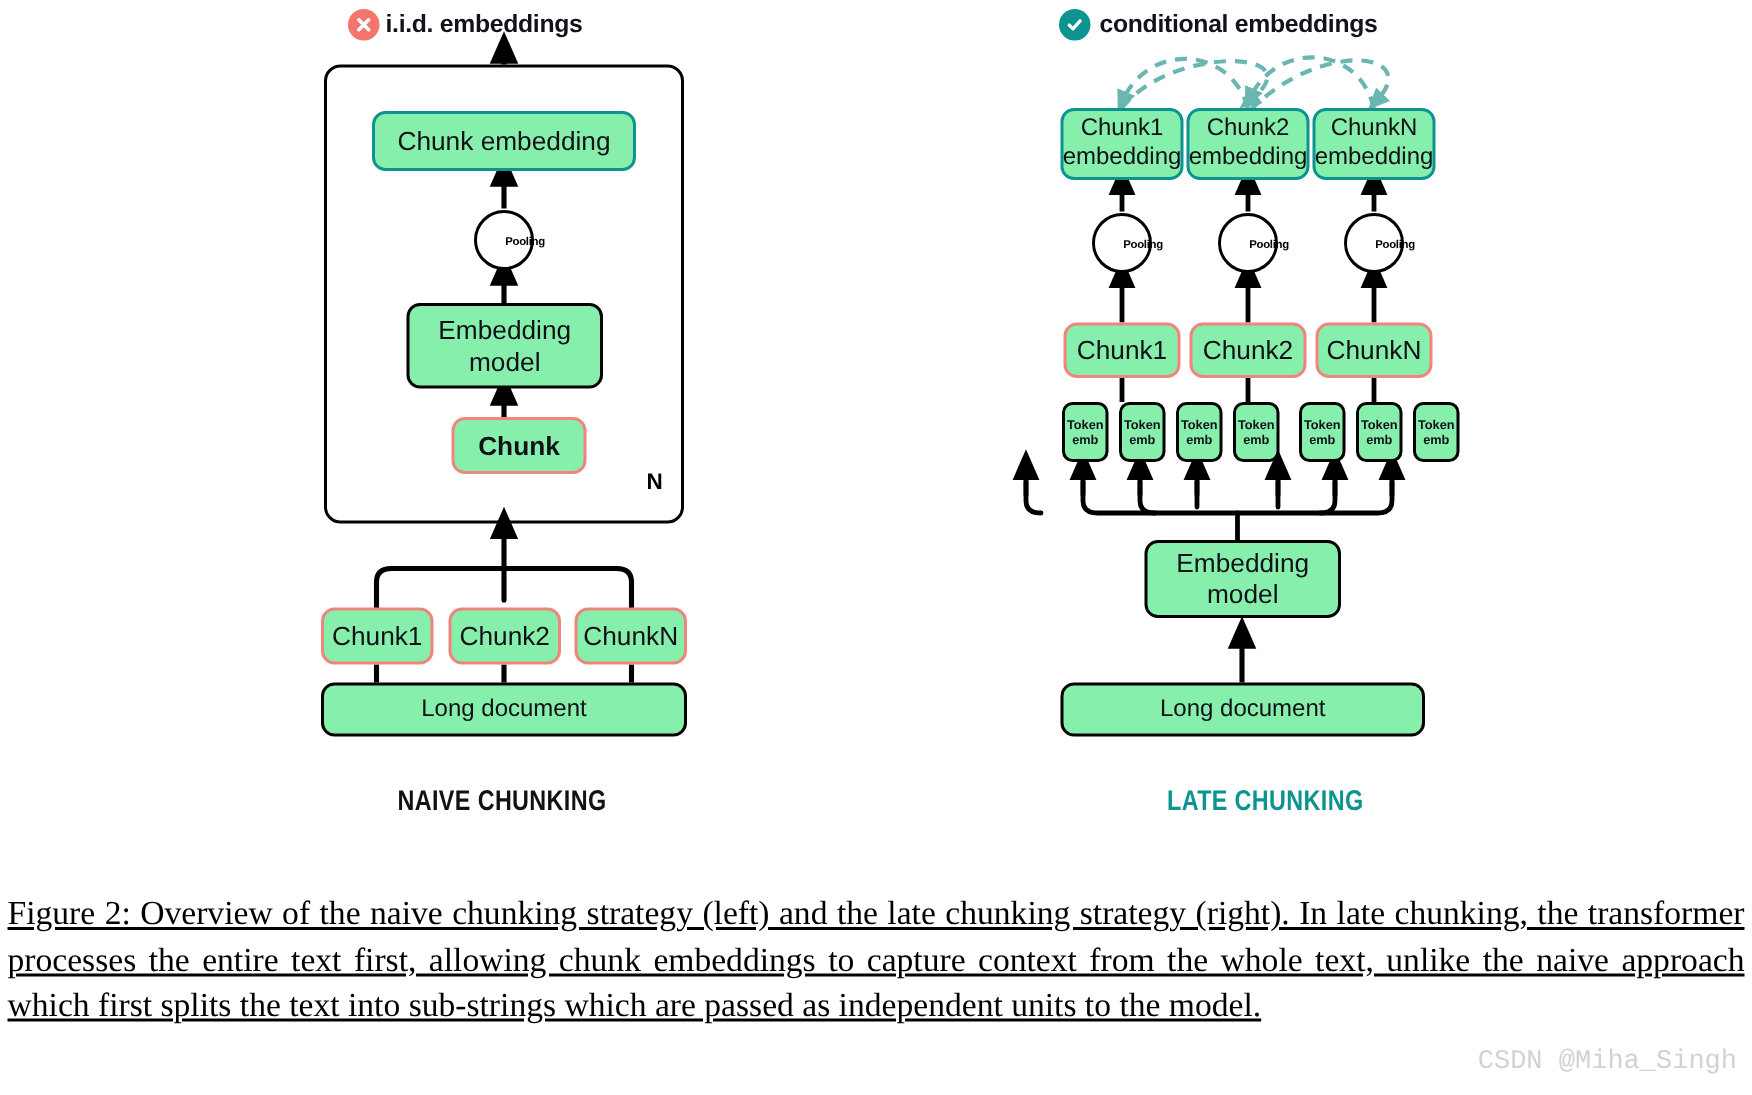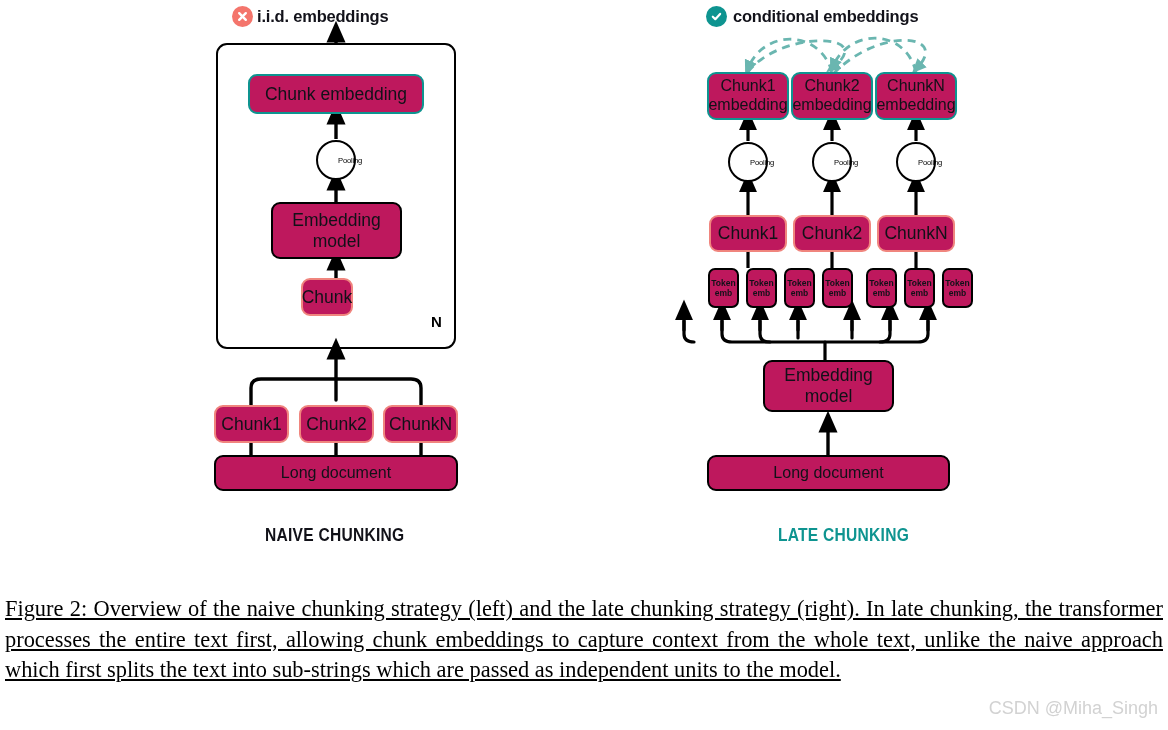--- a/index.html
+++ b/index.html
@@ -34,33 +34,33 @@
   #badge-left{left:232px;top:6px;background:#f4756c;}
   #badge-right{left:706px;top:6px;background:#0e9490;}
   .badge svg{display:block;}
 
   
   .nbox{
     position:absolute;
     box-sizing:border-box;
     display:flex;align-items:center;justify-content:center;
     text-align:center;
-    background:#be185d;
+    background:#86efac;
     color:#111118;
     line-height:1.18;
   }
   .black{border:2.6px solid #000000;border-radius:9px;}
   .teal{border:2.6px solid #0e9490;border-radius:9px;}
   .pink{border:2.6px solid #f0857e;border-radius:9px;}
   .outer{border:2.6px solid #000000;border-radius:11px;background:transparent;}
 
   .f18{font-size:17.5px;}
   .f16{font-size:16px;}
   .f9{font-size:8.5px;font-weight:bold;}
-  .f75{font-size:7.6px;font-weight:normal;letter-spacing:-0.2px;padding-left:28px;}
+  .f75{font-size:7.6px;font-weight:bold;letter-spacing:-0.2px;padding-left:28px;}
 
   .circ{
     position:absolute;box-sizing:border-box;
     width:40px;height:40px;border-radius:50%;
     border:2.8px solid #000;background:#fff;
     display:flex;align-items:center;justify-content:center;
   }
 
   #n-label{
     position:absolute;left:431px;top:313px;
@@ -86,21 +86,21 @@
     font-size:22.4px;
     line-height:30.5px;
     color:#000000;
     text-align:justify;
     text-justify:inter-word;
     text-decoration:underline;
   }
   .watermark{
     position:absolute;
     right:10px;top:698px;
-    font-family:Liberation Sans, sans-serif;
+    font-family:Liberation Mono, monospace;
     font-size:18px;
     color:#d2d2d2;
     white-space:nowrap;
   }
 </style>
 </head>
 <body>
 
 <div class="figure-area">
 
@@ -210,21 +210,21 @@
 
   <div class="circ" style="left:316px;top:140px;">
     <span class="f75">Pooling</span>
   </div>
 
   <div class="nbox black f18" style="left:271px;top:202px;width:131px;height:57px;flex-direction:column;">
     <span>Embedding</span>
     <span>model</span>
   </div>
 
-  <div class="nbox pink f18" style="left:301px;top:278px;width:52px;height:38px;">Chunk</div>
+  <div class="nbox pink f18" style="left:301px;top:278px;width:90px;height:38px;font-weight:bold;">Chunk</div>
 
   <div id="n-label">N</div>
 
   <div class="nbox pink f18" style="left:214px;top:405px;width:75px;height:38px;">Chunk1</div>
   <div class="nbox pink f18" style="left:299px;top:405px;width:75px;height:38px;">Chunk2</div>
   <div class="nbox pink f18" style="left:383px;top:405px;width:75px;height:38px;">ChunkN</div>
 
   <div class="nbox black f16" style="left:214px;top:455px;width:244px;height:36px;">Long document</div>
 
   <div class="nbox teal f16" style="left:707px;top:72px;width:82px;height:48px;flex-direction:column;">

